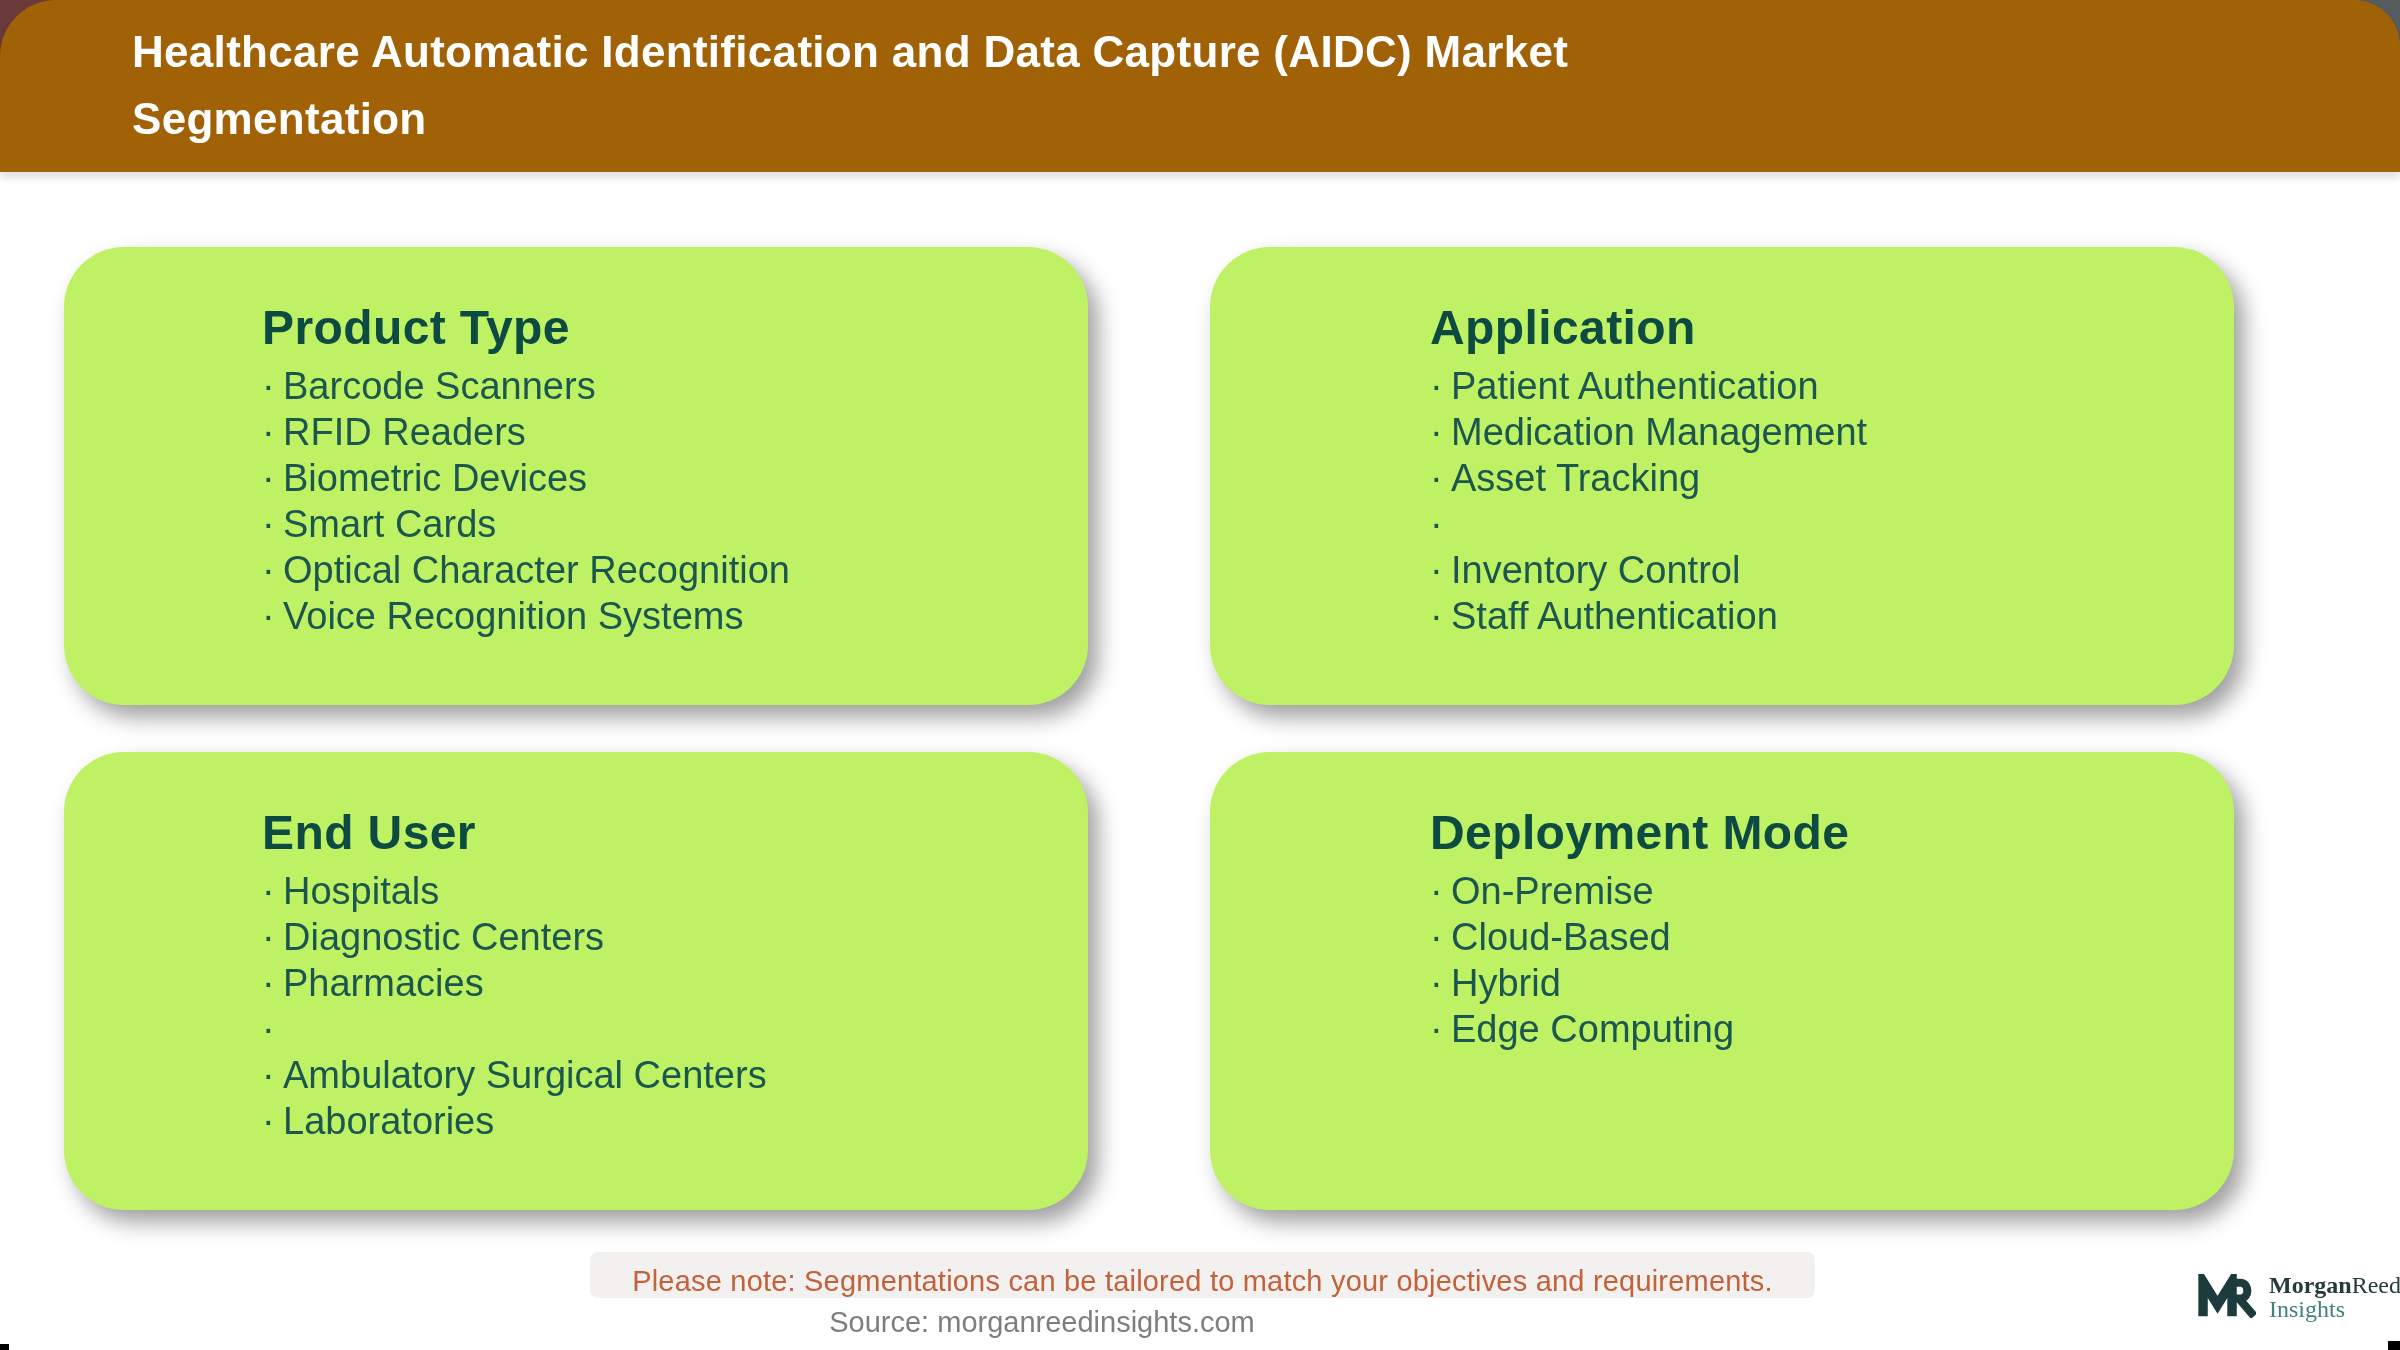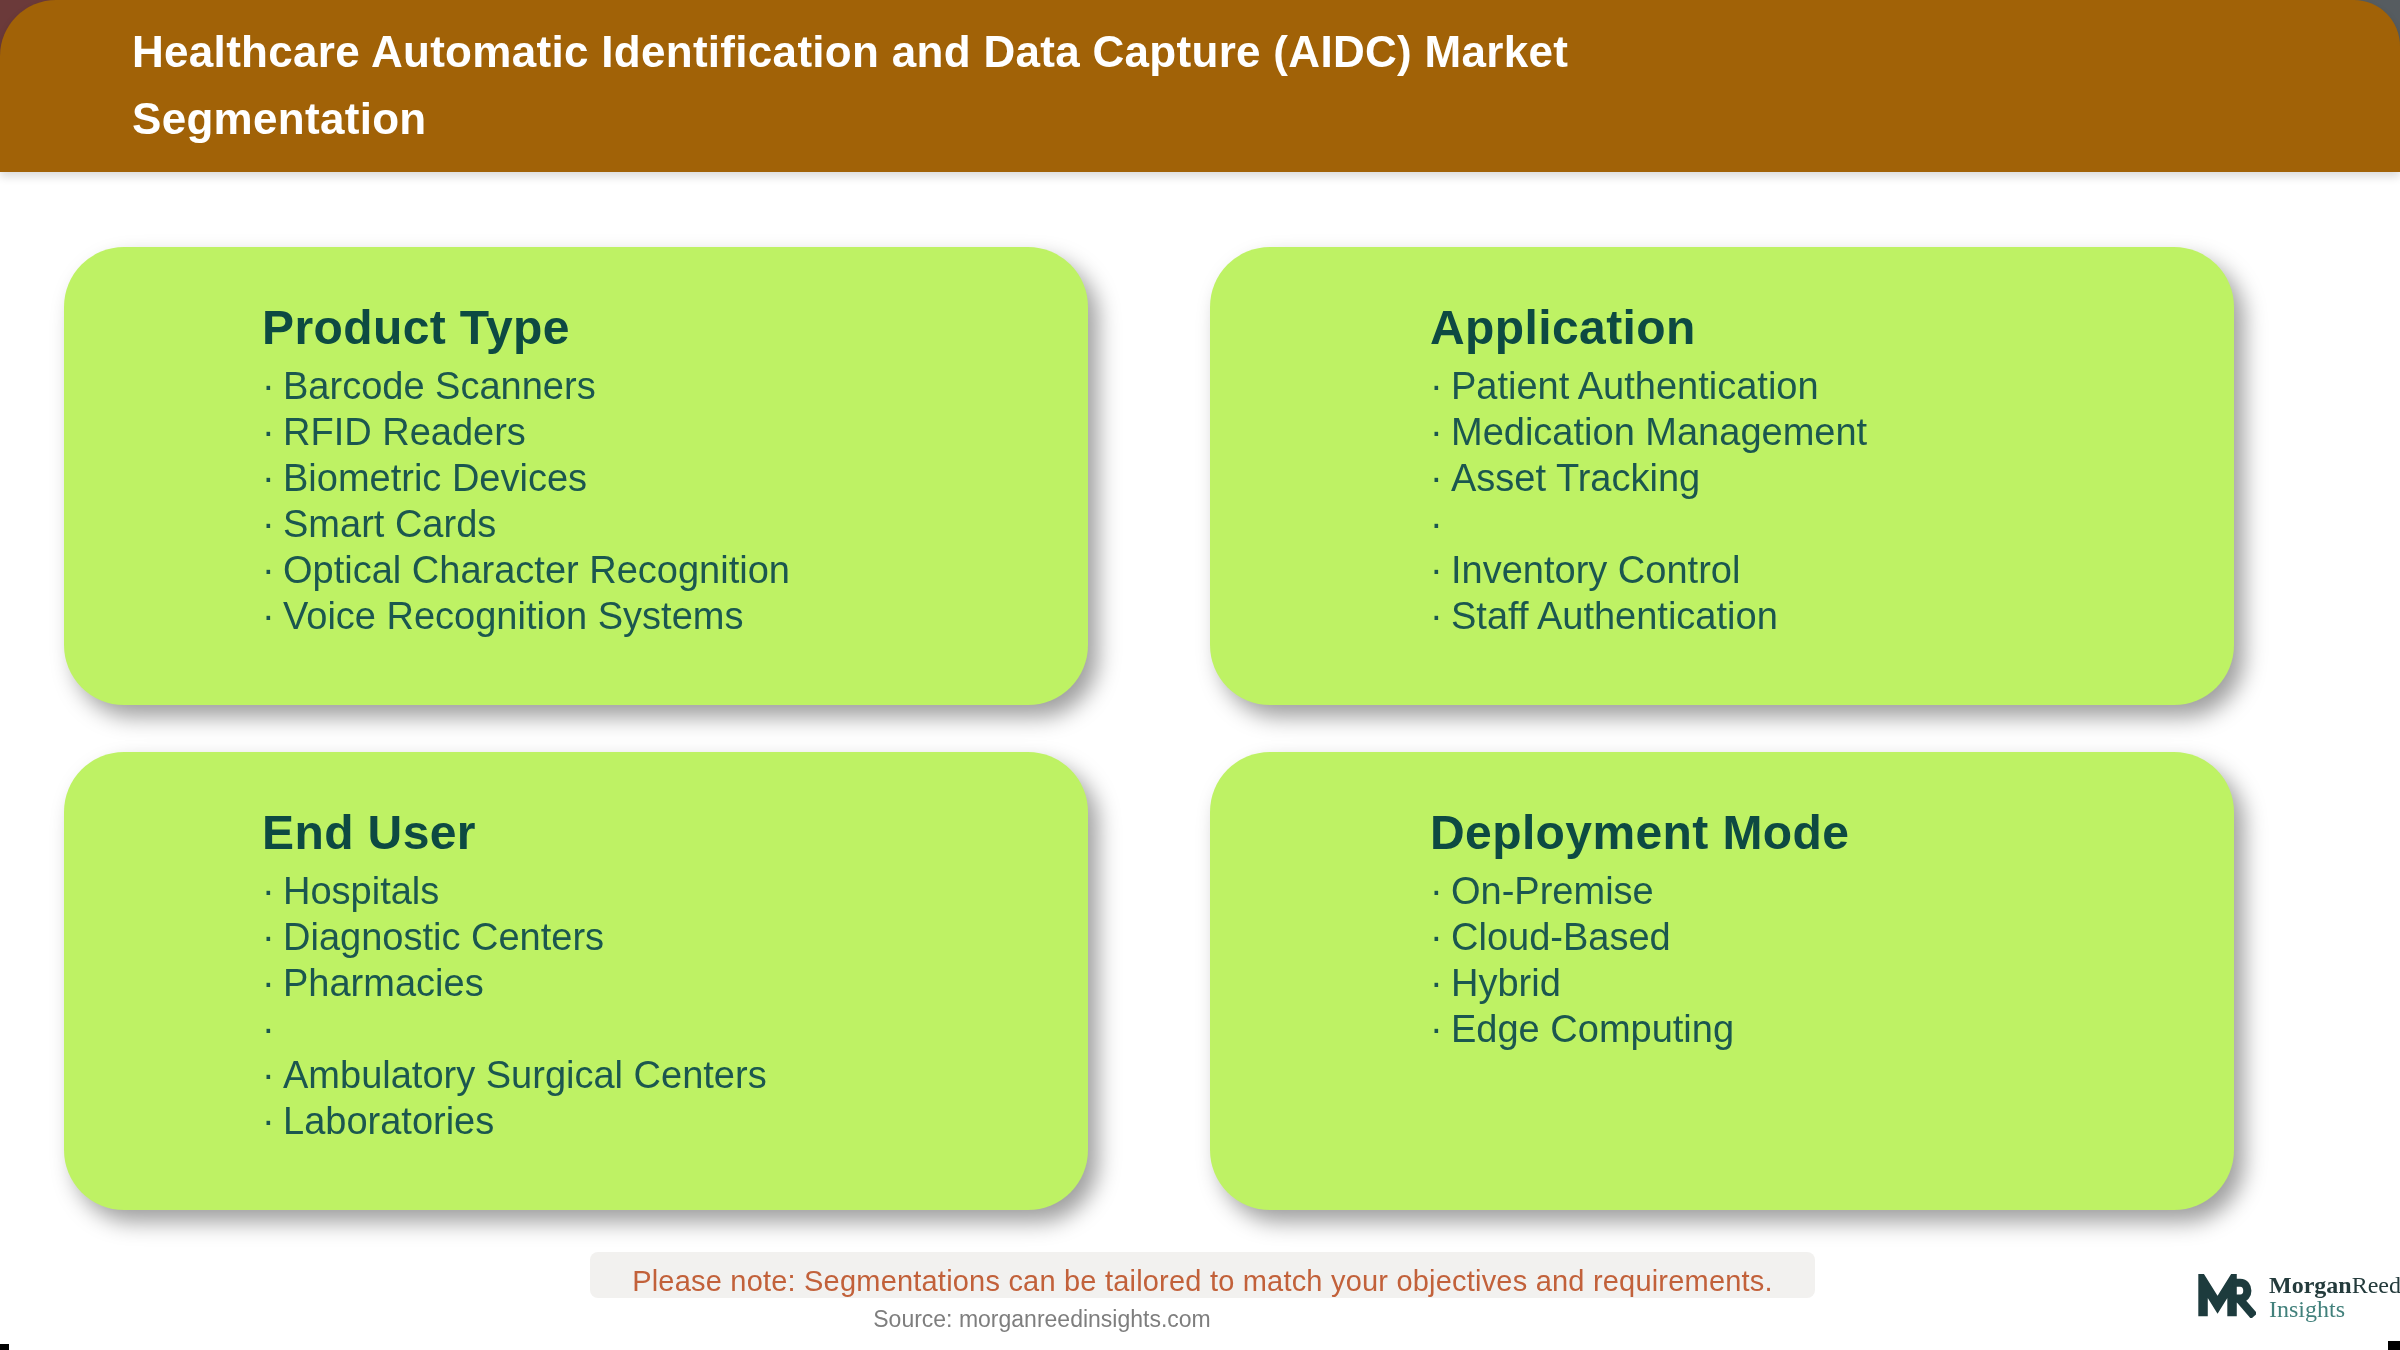--- a/index.html
+++ b/index.html
@@ -76,21 +76,21 @@
     display: flex; align-items: flex-end; justify-content: center;
     font-size: 29px; color: #C2613A;
     letter-spacing: 0.2px;
     z-index: 2;
   }
 
   .source {
     position: absolute; left: 0; top: 1306px;
     width: 2084px;
     text-align: center;
-    font-size: 23px; color: #7E7E7E;
+    font-size: 29px; color: #7E7E7E;
     z-index: 2;
   }
 
   .logo {
     position: absolute; left: 2150px; top: 1274px;
     display: flex; align-items: flex-start; gap: 13px;
     z-index: 3;
     margin-left: 48px;
   }
   .logo .wordmark {

